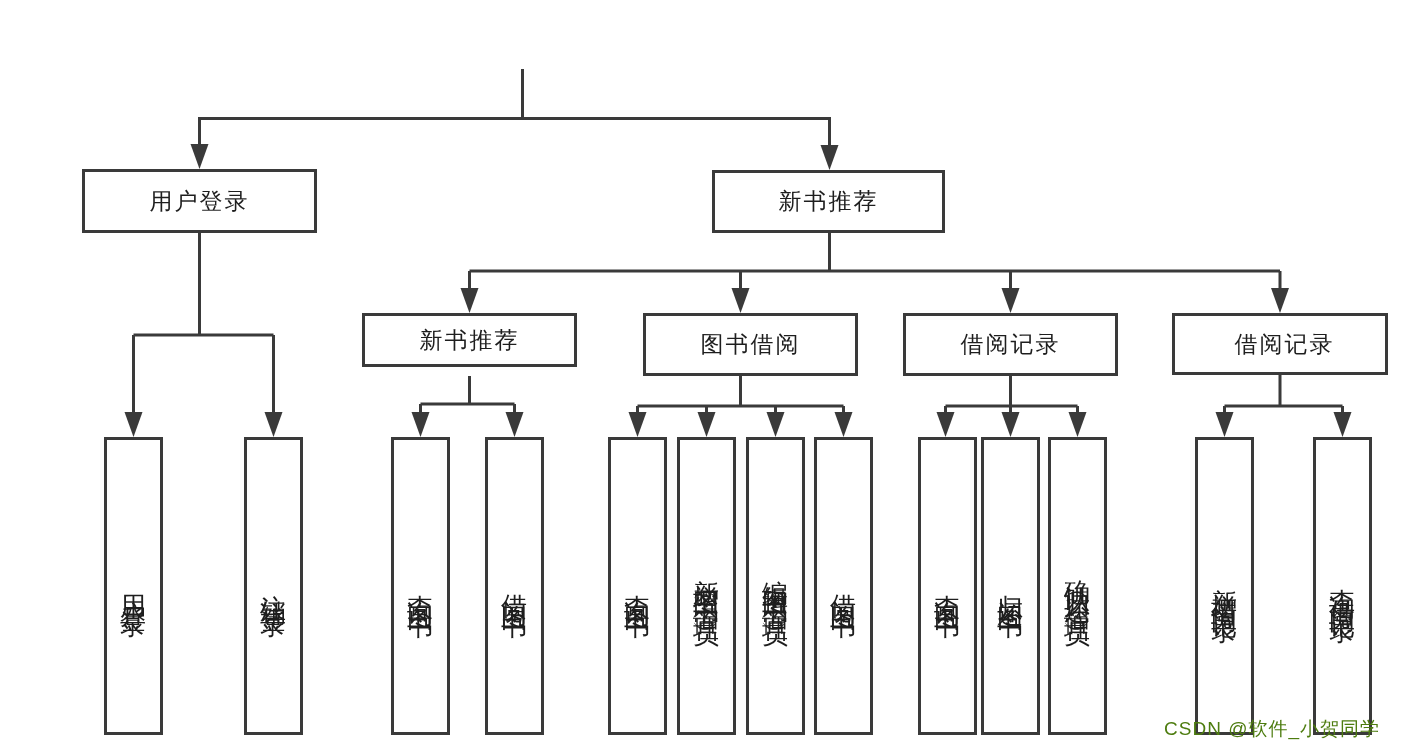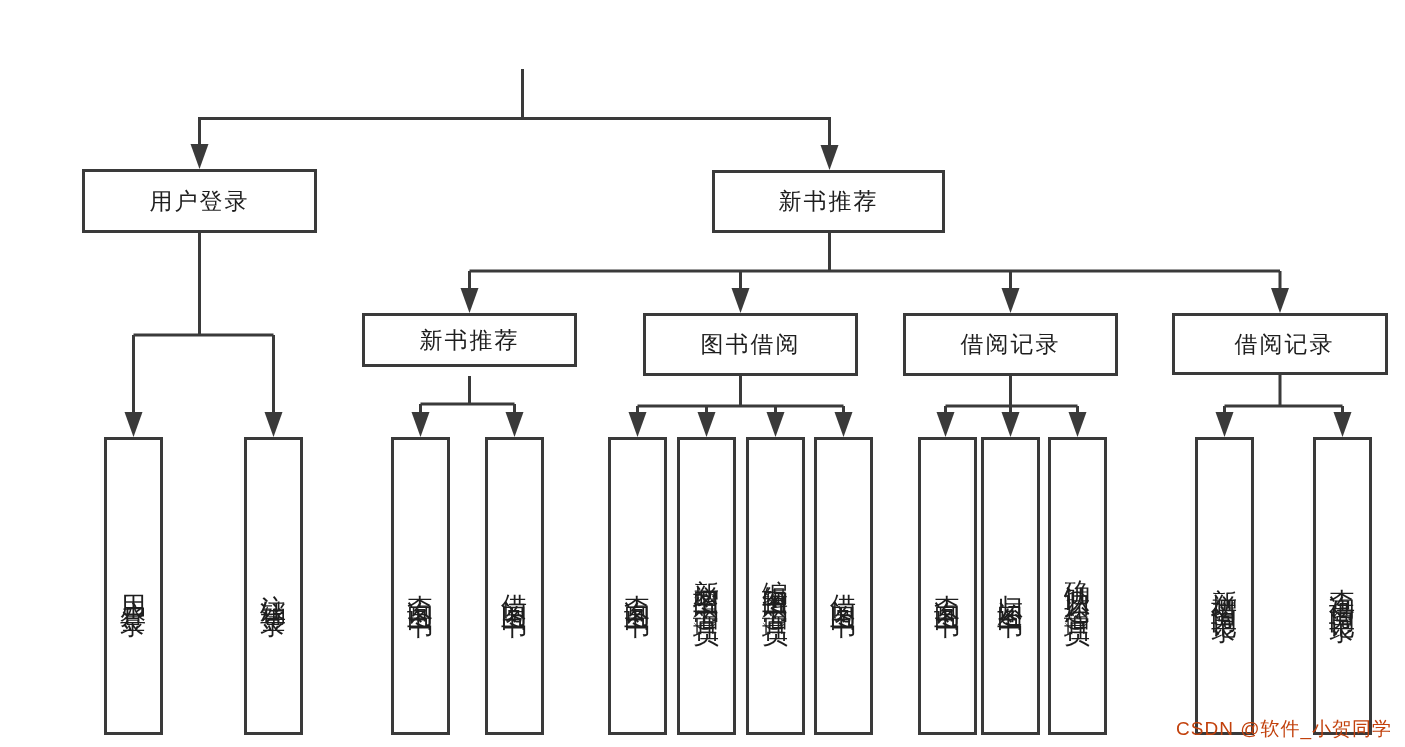--- a/index.html
+++ b/index.html
@@ -59,25 +59,25 @@
   .n-leaf-6  { left: 677px; }
   .n-leaf-7  { left: 746px; }
   .n-leaf-8  { left: 814px; }
   .n-leaf-9  { left: 918px; }
   .n-leaf-10 { left: 981px; }
   .n-leaf-11 { left: 1048px; }
   .n-leaf-12 { left: 1195px; }
   .n-leaf-13 { left: 1313px; }
   .watermark {
     position: absolute;
-    right: 13px;
+    right: 25px;
     top: 716px;
     font-size: 19px;
     letter-spacing: 1px;
-    color: #c2410c;
+    color: #4d7c0f;
     white-space: nowrap;
   }
 </style>
 </head>
 <body>
 
 <div class="canvas">
 
   <svg class="wires" viewBox="0 0 1405 747" xmlns="http://www.w3.org/2000/svg">
     <g stroke="#3a3a3a" stroke-width="3" fill="none">

